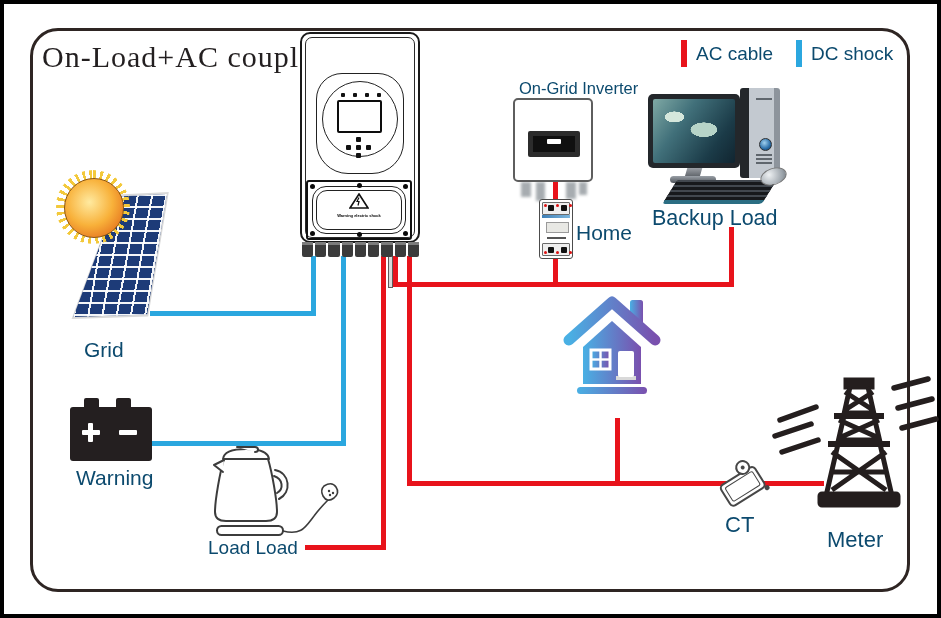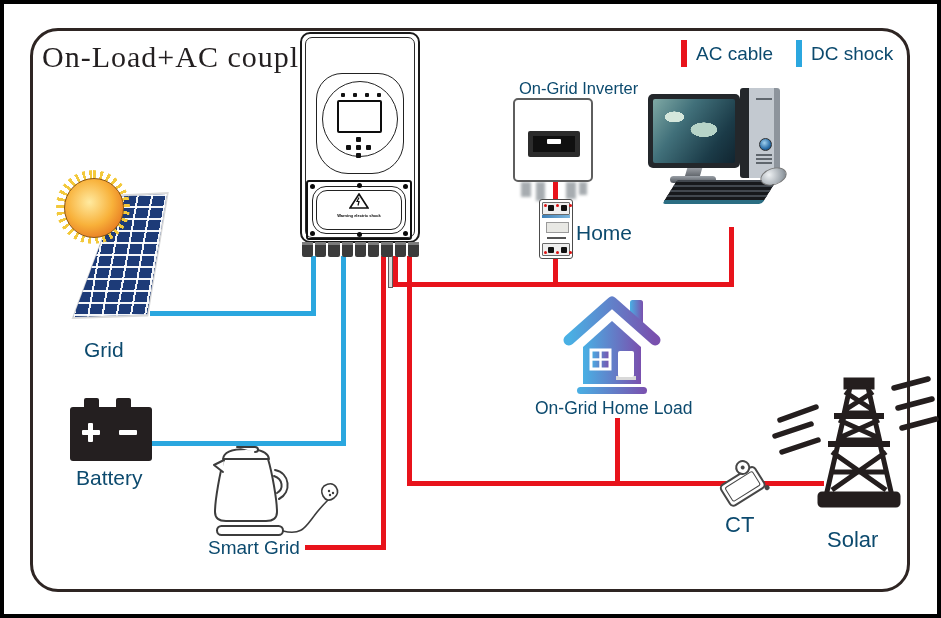--- a/index.html
+++ b/index.html
@@ -160,39 +160,39 @@
   <div class="sun-core"></div>
   <div class="lbl" style="left:84px;top:338px;font-size:21px;">Grid</div>
 
   <div class="batt">
     <div class="batt-t" style="left:14px;"></div>
     <div class="batt-t" style="left:46px;"></div>
     <div class="bar" style="left:12px;top:23px;width:18px;height:5px;"></div>
     <div class="bar" style="left:18px;top:16px;width:5px;height:19px;"></div>
     <div class="bar" style="left:49px;top:23px;width:18px;height:5px;"></div>
   </div>
-  <div class="lbl" style="left:76px;top:466px;font-size:21px;">Battery</div>
+  <div class="lbl" style="left:76px;top:466px;font-size:21px;">Warning</div>
 
   <svg class="icon" style="left:190px;top:442px;" width="160" height="100" viewBox="0 0 160 100">
     <g fill="#fff" stroke="#3c3c3c" stroke-width="2" stroke-linejoin="round" stroke-linecap="round">
       <path d="M34,17 C30,30 25,58 25,70 Q25,79 36,79 L76,79 Q87,79 87,70 C87,58 82,30 78,17 Z"></path>
       <path d="M33,17 Q34,7 56,7 Q78,7 79,17 Z"></path>
       <path d="M47,5 h18 q3,0 3,2.5 q0,2.5 -3,2.5"></path>
       <path d="M34,18 L24,23 L33,30" fill="#fff"></path>
       <path d="M85,28 C100,31 102,50 89,57" fill="none"></path>
       <path d="M84,34 C93,37 94,47 87,51" fill="none"></path>
       <rect x="27" y="84" width="66" height="9" rx="4.5"></rect>
       <path d="M93,89 C112,94 116,84 124,74 C130,66 134,62 138,58" fill="none" stroke-width="1.6"></path>
       <path d="M134,44 q8,-5 12,1 q4,6 -2,11 q-7,5 -11,-2 q-3,-6 1,-10 Z" stroke-width="1.6"></path>
       <circle cx="139" cy="49" r="1.2" fill="#3c3c3c" stroke="none"></circle>
       <circle cx="143" cy="51" r="1.2" fill="#3c3c3c" stroke="none"></circle>
       <circle cx="140" cy="53" r="1.2" fill="#3c3c3c" stroke="none"></circle>
     </g>
   </svg>
-  <div class="lbl" style="left:208px;top:537px;font-size:19px;">Smart Grid</div>
+  <div class="lbl" style="left:208px;top:537px;font-size:19px;">Load Load</div>
 
   <div class="lbl" style="left:485px;top:79px;font-size:16.5px;margin-left:34px;">On-Grid Inverter</div>
   <div class="og-inv">
     <div class="og-disp">
       <div class="og-disp-in"></div>
       <div class="og-slot"></div>
     </div>
   </div>
   <div class="og-stub" style="left:521px;top:182px;width:10px;height:15px;"></div>
   <div class="og-stub" style="left:536px;top:182px;width:9px;height:19px;"></div>
@@ -229,39 +229,39 @@
       <div class="pc-vent" style="top:10px;"></div>
     </div>
     <div class="pc-mon">
         <div class="pc-scr"></div>
       </div>
     <div class="pc-neck"></div>
     <div class="pc-base"></div>
     <div class="pc-kbd"></div>
     <div class="pc-mouse"></div>
   </div>
+  <div class="lbl" style="left:652px;top:206px;font-size:21.5px;">Backup Load</div>
 
   <svg class="icon" style="left:562px;top:290px;" width="102" height="104" viewBox="0 0 102 104">
     <defs>
       <linearGradient id="hg" x1="0" y1="0" x2="1" y2="0">
         <stop offset="0" stop-color="#49b0e4"></stop>
           <stop offset="1" stop-color="#7a50ae"></stop>
       </linearGradient>
     </defs>
     <rect x="68" y="10" width="13" height="24" rx="2.5" fill="url(#hg)"></rect>
     <path d="M7,50 L50,12 L93,50" stroke="url(#hg)" stroke-width="11" fill="none" stroke-linecap="round" stroke-linejoin="round"></path>
     <polygon points="21,57 50,31 79,57 79,94 21,94" fill="url(#hg)"></polygon>
     <rect x="29" y="60" width="19" height="19" fill="url(#hg)" stroke="#fff" stroke-width="3"></rect>
     <line x1="38.5" y1="60" x2="38.5" y2="79" stroke="#fff" stroke-width="2.4"></line>
     <line x1="29" y1="69.5" x2="48" y2="69.5" stroke="#fff" stroke-width="2.4"></line>
     <rect x="54" y="86" width="20" height="4" fill="#d9d9d9"></rect>
     <rect x="56" y="61" width="16" height="26" rx="2" fill="#fff"></rect>
     <rect x="15" y="97" width="70" height="7" rx="3.5" fill="url(#hg)"></rect>
   </svg>
-  <div class="lbl" style="left:535px;top:398px;font-size:17.5px;">On-Grid Home Load</div>
 
   <svg class="icon ct-svg" style="left:712px;top:456px;" width="62" height="60" viewBox="0 0 62 60">
     <g transform="rotate(-32 31 29)" fill="#fff" stroke="#474747" stroke-width="2">
       <rect x="10" y="18" width="40" height="24" rx="4"></rect>
       <rect x="14" y="22" width="32" height="16" rx="2" stroke-width="1"></rect>
       <circle cx="40" cy="14" r="6.5"></circle>
       <circle cx="40" cy="14" r="2" fill="#474747" stroke="none"></circle>
       <circle cx="50" cy="44" r="2.5" fill="#474747" stroke="none"></circle>
     </g>
   </svg>
@@ -279,15 +279,15 @@
       <g stroke-linecap="round" stroke-width="5.5">
         <path d="M10,44 L46,31"></path>
         <path d="M5,60 L41,48"></path>
         <path d="M12,76 L48,64"></path>
         <path d="M124,12 L158,3"></path>
         <path d="M128,32 L162,23"></path>
         <path d="M132,52 L166,43"></path>
       </g>
     </g>
   </svg>
-  <div class="lbl" style="left:827px;top:527px;font-size:22px;">Solar</div>
+  <div class="lbl" style="left:827px;top:527px;font-size:22px;">Meter</div>
 
 </div>
 
 </body></html>

